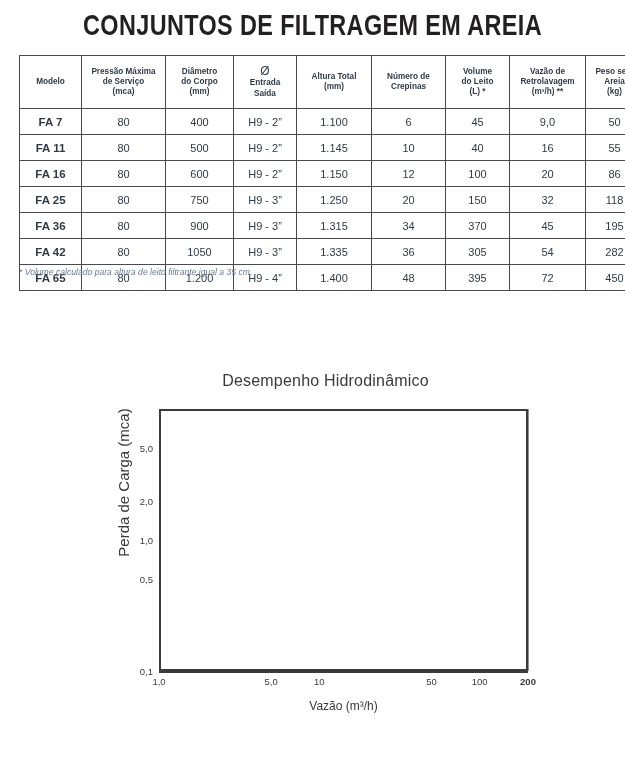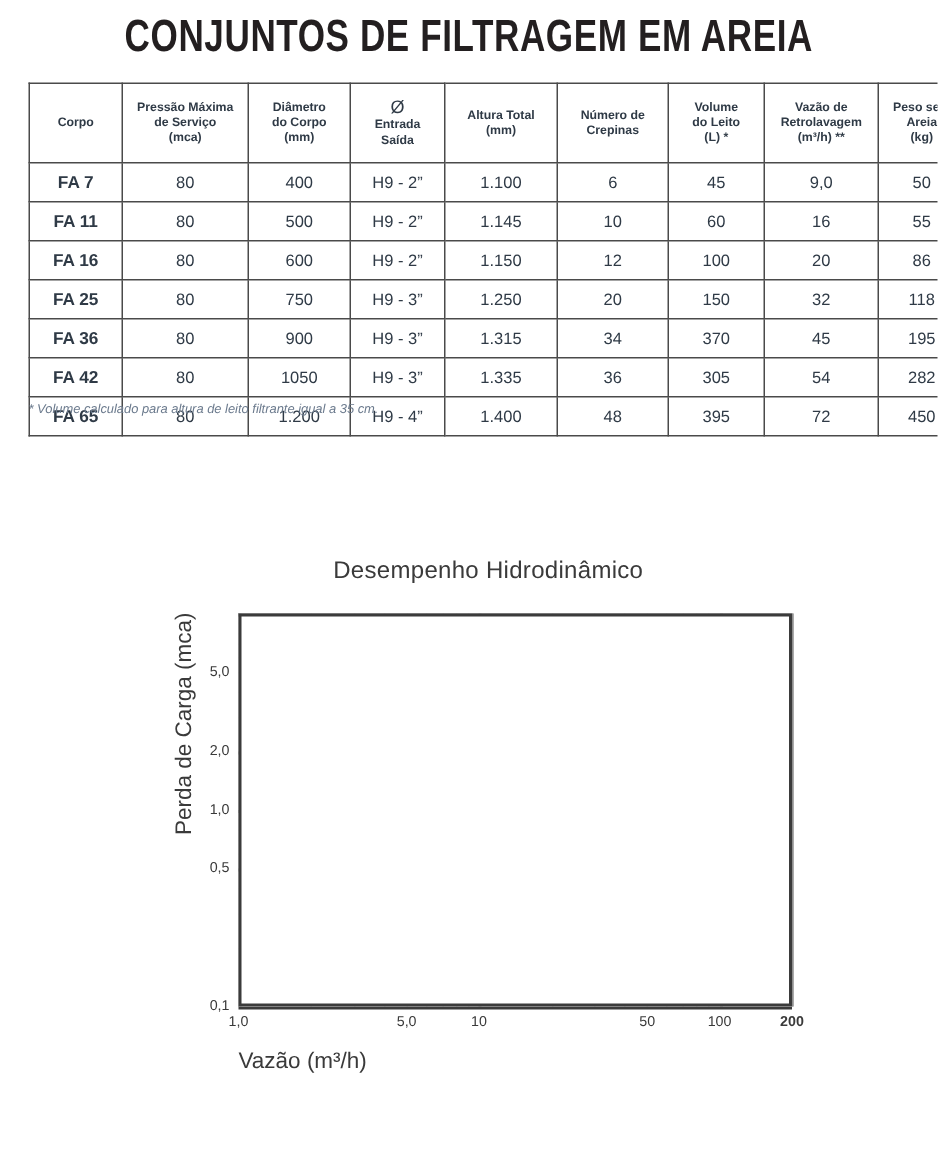--- a/index.html
+++ b/index.html
@@ -191,22 +191,22 @@
     color: #3a3a3a;
     transform: rotate(-90deg);
     transform-origin: center center;
     white-space: nowrap;
   }
   #xlabel {
     position: absolute;
     left: 146px;
     top: 345px;
     width: 369px;
-    text-align: left;
-    font-size: 15px;
+    text-align: center;
+    font-size: 12px;
     color: #3a3a3a;
     white-space: nowrap;
   }
 </style>
 </head>
 <body>
 
 <div id="page-title">CONJUNTOS DE FILTRAGEM EM AREIA</div>
 
 <table id="spec-table">
@@ -217,21 +217,21 @@
     <col style="width:63px">
       <col style="width:75px">
       <col style="width:74px">
     <col style="width:64px">
       <col style="width:76px">
       <col style="width:58px">
   </colgroup>
   <thead>
     <tr>
       <th>
-        <span>Corpo</span>
+        <span>Modelo</span>
       </th>
       <th>
         <span>Pressão Máxima</span><br>
         <span>de Serviço</span><br>
         <span>(mca)</span>
       </th>
       <th>
         <span>Diâmetro</span><br>
         <span>do Corpo</span><br>
         <span>(mm)</span>
@@ -278,21 +278,21 @@
         <td>9,0</td>
         <td>50</td>
       </tr>
       <tr>
         <td class="model">FA 11</td>
         <td>80</td>
         <td>500</td>
         <td>H9 - 2”</td>
         <td>1.145</td>
         <td>10</td>
-        <td>60</td>
+        <td>40</td>
         <td>16</td>
         <td>55</td>
       </tr>
       <tr>
         <td class="model">FA 16</td>
         <td>80</td>
         <td>600</td>
         <td>H9 - 2”</td>
         <td>1.150</td>
         <td>12</td>

